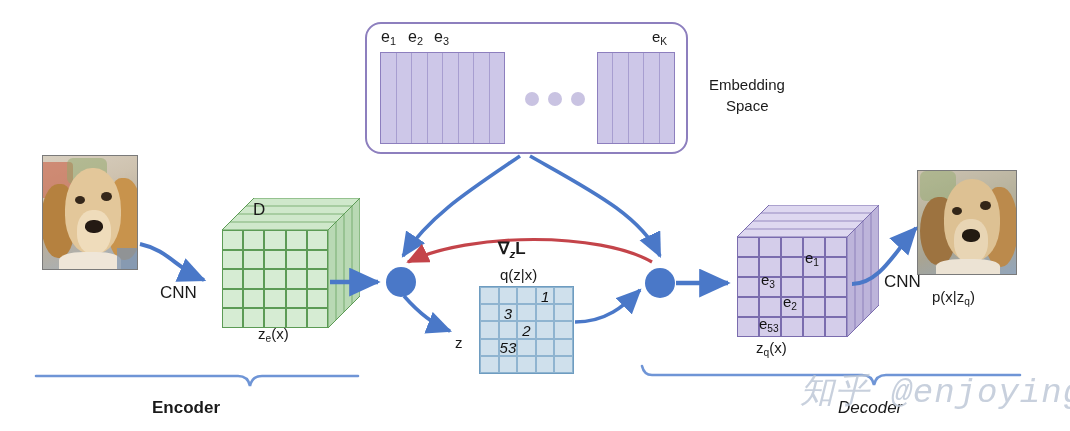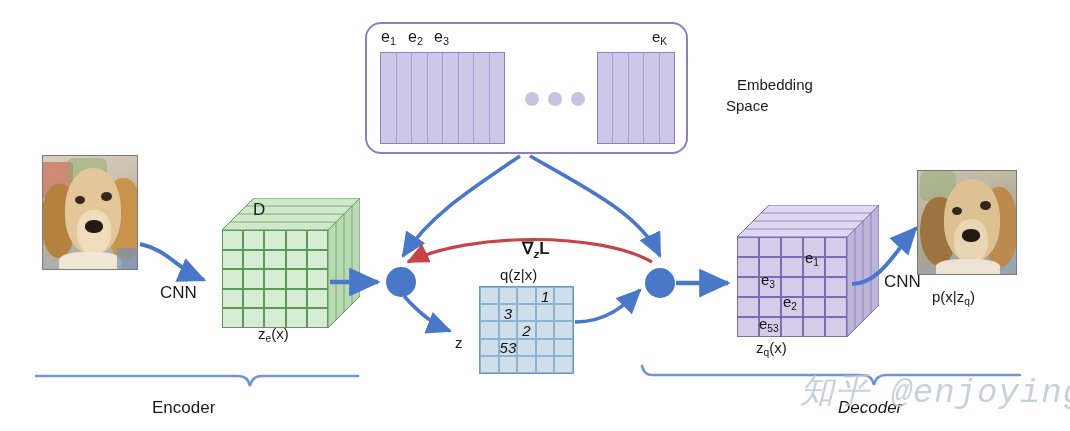--- a/index.html
+++ b/index.html
@@ -180,21 +180,21 @@
     <i></i>
     <i></i>
     <i></i>
   </div>
 
   <div class="lbl" style="left:381px; top:28px; font-size:16px;">e<span class="sub">1</span></div>
   <div class="lbl" style="left:408px; top:28px; font-size:16px;">e<span class="sub">2</span></div>
   <div class="lbl" style="left:434px; top:28px; font-size:16px;">e<span class="sub">3</span></div>
   <div class="lbl" style="left:652px; top:28px; font-size:15px;">e<span class="sub">K</span></div>
 
-  <div class="lbl" style="left:709px; top:76px;margin-left:28px;">Embedding</div>
+  <div class="lbl" style="left:709px; top:76px;">Embedding</div>
   <div class="lbl" style="left:726px; top:97px;">Space</div>
 
   <div class="photo" id="photo-in">
     <div class="sky" style="background:linear-gradient(160deg,#d8cfc0 0%,#cfc3b0 30%,#b9ae9c 60%,#9fb0c2 100%);"></div>
     <div style="position:absolute;left:-4px;top:6px;width:34px;height:36px;background:#c8563a;border-radius:4px;opacity:0.55;"></div>
     <div style="position:absolute;left:24px;top:2px;width:40px;height:26px;background:#8fa86a;border-radius:6px;opacity:0.5;"></div>
     <div class="ear-l" style="left:-2px;top:28px;width:34px;height:74px;background:#b5813f;border-radius:50% 40% 45% 50%;"></div>
     <div class="ear-r" style="left:64px;top:22px;width:36px;height:82px;background:#c8934c;border-radius:40% 50% 50% 45%;"></div>
     <div class="face" style="left:22px;top:12px;width:56px;height:86px;background:#e3c79a;border-radius:48% 48% 45% 45%;"></div>
     <div class="muzzle" style="left:34px;top:54px;width:34px;height:44px;background:#efdcbb;border-radius:45%;"></div>
@@ -372,23 +372,23 @@
 
     <path d="M 852 284 C 880 284 896 250 916 228" stroke="#4a78c8" stroke-width="4" fill="none" marker-end="url(#ah-blue)"></path>
 
     <path d="M 652 262 C 600 232 470 232 408 262" stroke="#c4444a" stroke-width="3.2" fill="none" marker-end="url(#ah-red)"></path>
 
     <path d="M 36 376 L 238 376 Q 248 376 250 386 Q 252 376 262 376 L 358 376" stroke="#6f95d6" stroke-width="2.6" fill="none" stroke-linecap="round"></path>
 
     <path d="M 652 375 Q 644 375 642 366 M 652 375 L 862 375 Q 872 375 874 385 Q 876 375 886 375 L 1020 375" stroke="#6f95d6" stroke-width="2.6" fill="none" stroke-linecap="round"></path>
   </svg>
 
-  <div class="lbl big" style="left:498px; top:238px; font-weight:bold;margin-left:24px;">∇<span class="sub" style="font-style:italic;">z</span>L</div>
+  <div class="lbl big" style="left:498px; top:238px; font-weight:bold;">∇<span class="sub" style="font-style:italic;">z</span>L</div>
   <div class="lbl big" style="left:160px; top:283px;">CNN</div>
   <div class="lbl big" style="left:884px; top:272px;">CNN</div>
   <div class="lbl" style="left:932px; top:288px;">p(x|z<span class="sub">q</span>)</div>
 
-  <div class="lbl big" style="left:152px; top:398px;">Encoder</div>
+  <div class="lbl big" style="left:152px; top:398px;font-weight:bold;">Encoder</div>
   <div class="lbl big" style="left:838px; top:398px;font-style:italic;">Decoder</div>
 
   <div class="watermark">知乎 @enjoying</div>
 
 </div>
 
 </body></html>

